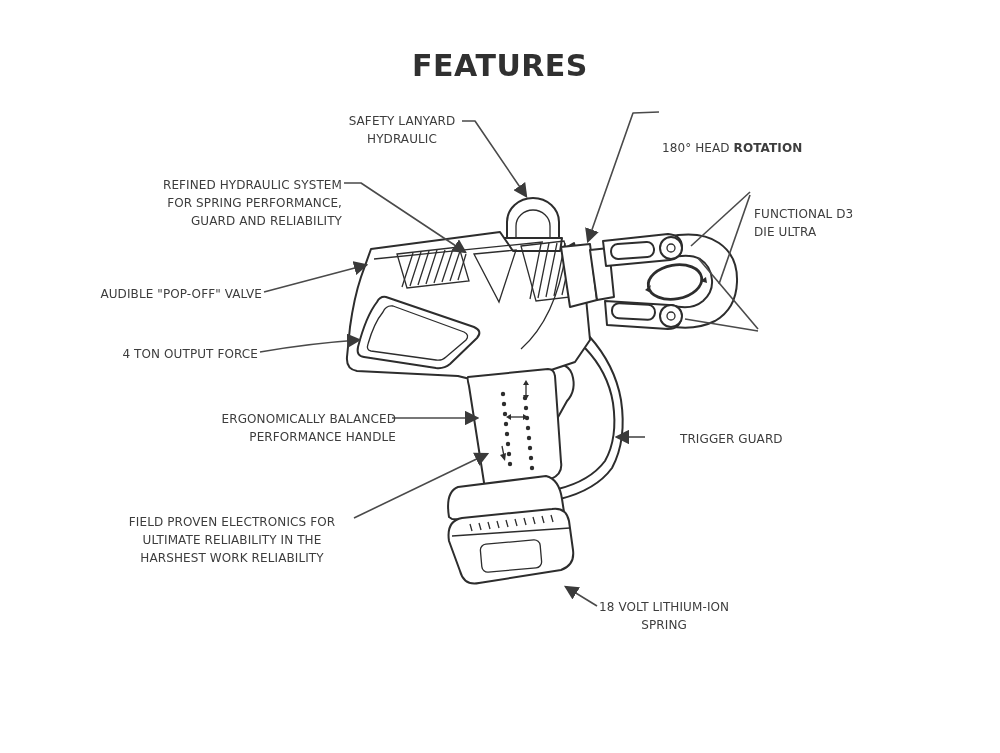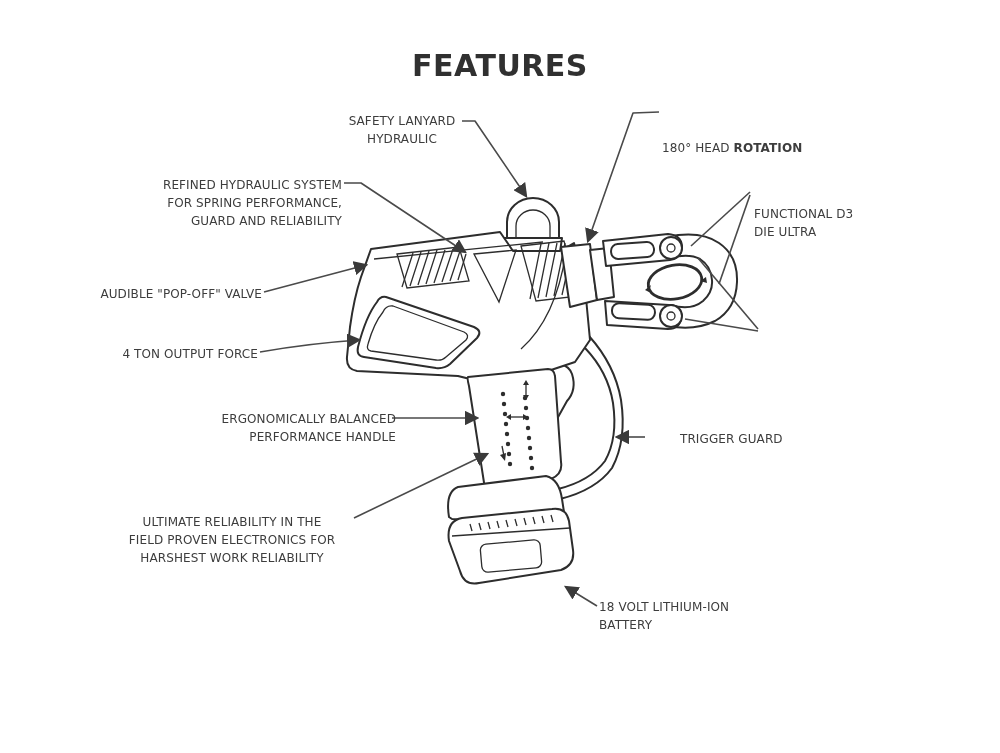--- a/index.html
+++ b/index.html
@@ -184,23 +184,23 @@
   <div class="label r" style="left:201px;top:410px;width:195px;">
     <div>ERGONOMICALLY BALANCED</div>
     <div>PERFORMANCE HANDLE</div>
   </div>
 
   <div class="label" style="left:648px;top:430px;margin-left:32px;">
     <div>TRIGGER GUARD</div>
   </div>
 
   <div class="label c" style="left:108px;top:513px;width:248px;">
+    <div>FIELD PROVEN ELECTRONICS FOR</div>
     <div>ULTIMATE RELIABILITY IN THE</div>
-    <div>FIELD PROVEN ELECTRONICS FOR</div>
     <div>HARSHEST WORK RELIABILITY</div>
   </div>
 
-  <div class="label" style="left:599px;top:598px;">
+  <div class="label" style="left:599px;top:598px;text-align:center;">
     <div>18 VOLT LITHIUM-ION</div>
-    <div>BATTERY</div>
+    <div>SPRING</div>
   </div>
 
 </div>
 
 </body></html>

